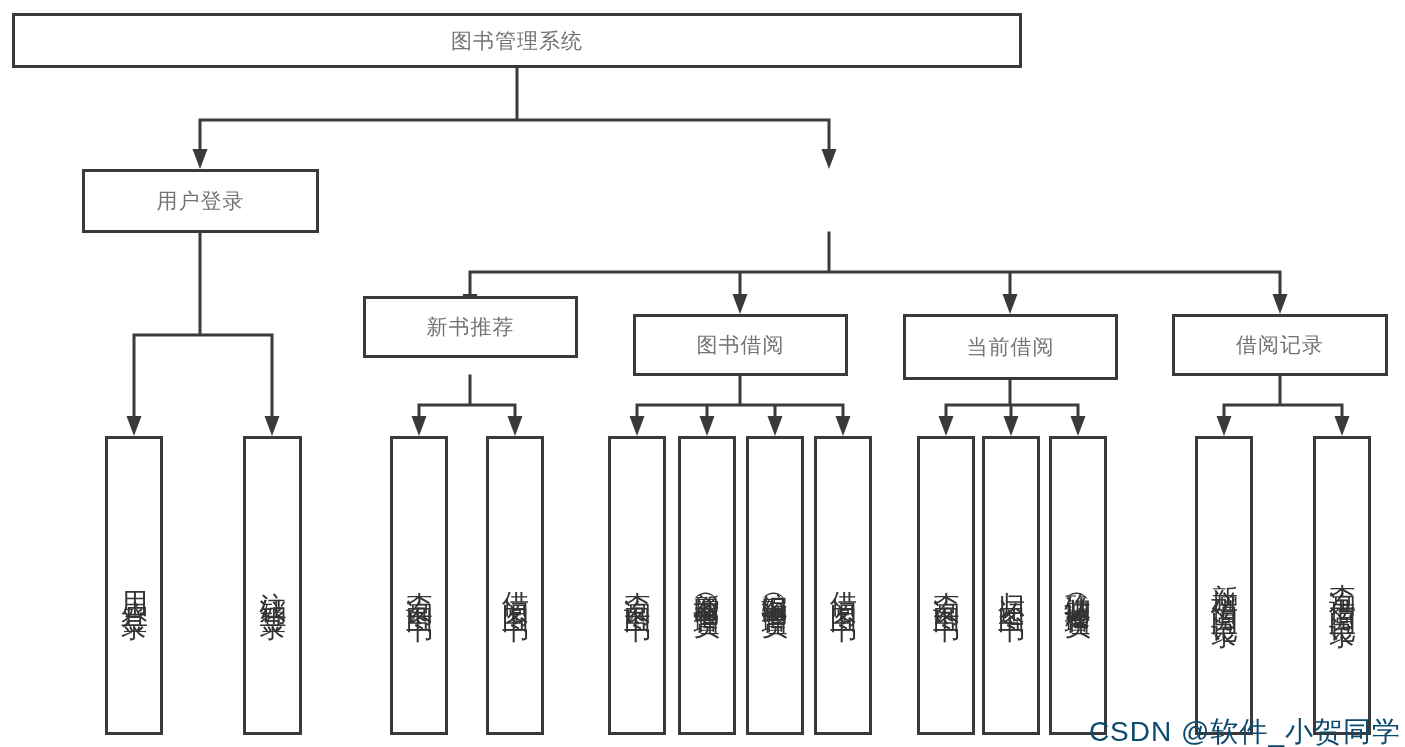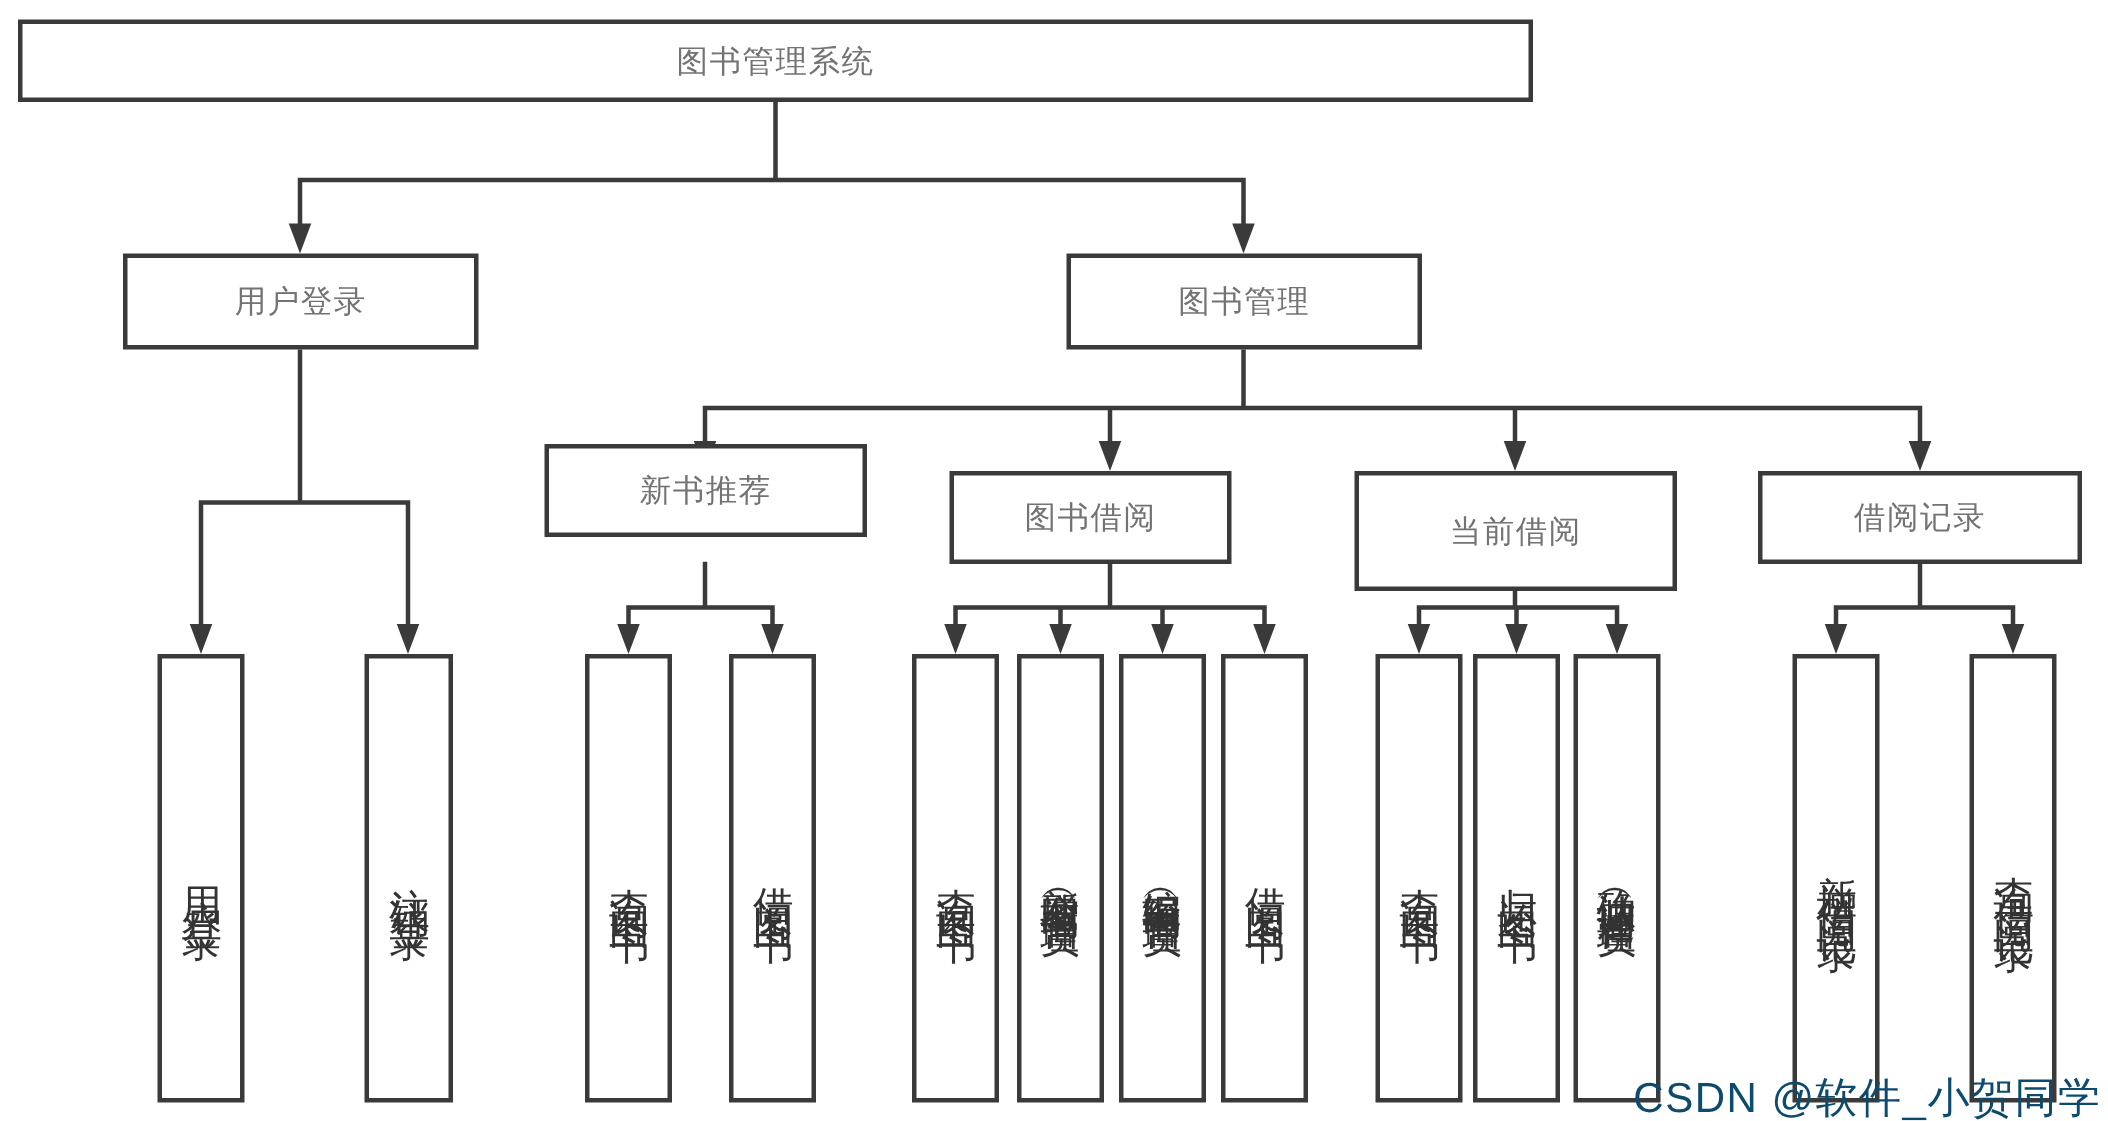--- a/index.html
+++ b/index.html
@@ -99,31 +99,28 @@
     </g>
   </svg>
 
   <div class="box" style="left:12px; top:13px; width:1010px; height:55px;">
     <span class="hlbl">图书管理系统</span>
   </div>
 
   <div class="box" style="left:82px; top:169px; width:237px; height:64px;">
     <span class="hlbl">用户登录</span>
   </div>
-  <div class="box" style="left:711px; top:169px; width:237px; height:64px;">
-    <span class="hlbl">图书管理</span>
-  </div>
 
   <div class="box" style="left:363px; top:296px; width:215px; height:62px;">
     <span class="hlbl">新书推荐</span>
   </div>
-  <div class="box" style="left:633px; top:314px; width:188px; height:62px;">
+  <div class="box" style="left:633px; top:314px; width:215px; height:62px;">
     <span class="hlbl">图书借阅</span>
   </div>
-  <div class="box" style="left:903px; top:314px; width:215px; height:80px;">
+  <div class="box" style="left:903px; top:314px; width:215px; height:66px;">
     <span class="hlbl">当前借阅</span>
   </div>
   <div class="box" style="left:1172px; top:314px; width:216px; height:62px;">
     <span class="hlbl">借阅记录</span>
   </div>
 
   <div class="box" style="left:105px; top:436px; width:58px; height:299px;">
     <span class="vlbl">用户登录</span>
   </div>
   <div class="box" style="left:243px; top:436px; width:59px; height:299px;">

